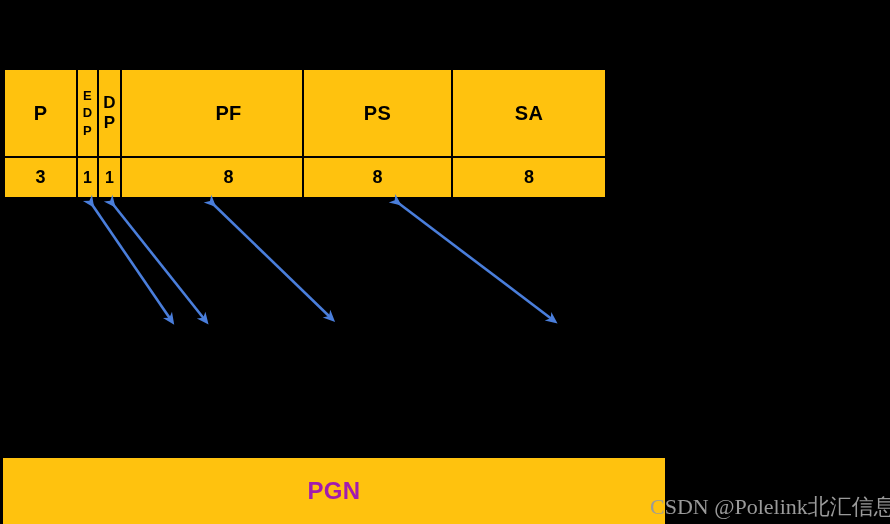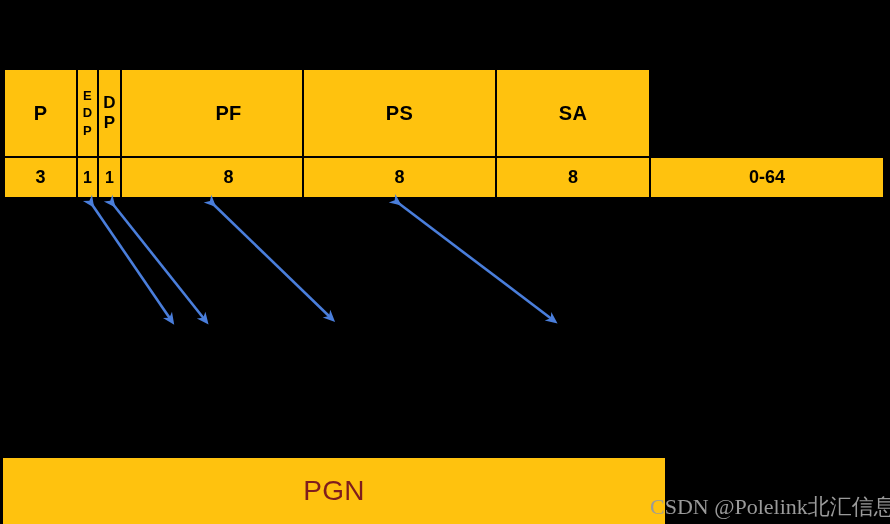--- a/index.html
+++ b/index.html
@@ -26,41 +26,41 @@
     overflow:hidden;
     text-align:center;
   }
   .cell + .cell{border-left:2px solid #000;}
 
   
   .c-p   {width:71px;}
   .c-edp {width:21px;}
   .c-dp  {width:23px;}
   .c-pf  {width:182px;padding-left:33px;}
-  .c-ps  {width:193px;}
+  .c-ps  {width:149px;}
   .c-sa  {width:154px;}
   .c-df  {flex:1 1 auto;}
 
   .lbl{font-size:20px;font-weight:700;letter-spacing:.3px;line-height:1.05;}
   .lbl.stack{font-size:13px;font-weight:700;line-height:1.35;}
   .lbl.stack-big{font-size:17px;font-weight:700;line-height:1.2;}
   .num{font-size:18px;font-weight:700;}
   .num.small{font-size:16px;}
 
   
   #arrows{position:absolute;left:0;top:0;width:890px;height:524px;pointer-events:none;}
 
   
   .pgn-bar{
     position:absolute;left:3px;top:458px;width:662px;height:66px;
     background:#FFC20E;
     display:flex;align-items:center;justify-content:center;
     box-sizing:border-box;
   }
-  .pgn-bar .lbl{font-size:28px;font-weight:400;color:#7f1d1d;}
+  .pgn-bar .lbl{font-size:24px;font-weight:700;color:#a21caf;}
 
   
   .watermark{
     position:absolute;left:650px;top:492px;
     font-size:22px;color:#9a9a9a;white-space:nowrap;
     font-family:Liberation Serif, serif;
   }
 </style>
 </head>
 <body>
@@ -102,23 +102,20 @@
       </div>
       <div class="cell c-pf">
         <span class="num">8</span>
       </div>
       <div class="cell c-ps">
         <span class="num">8</span>
       </div>
       <div class="cell c-sa">
         <span class="num">8</span>
       </div>
-      <div class="cell c-df">
-        <span class="num">0-64</span>
-      </div>
     </div>
   </div>
 
   <svg id="arrows" viewBox="0 0 890 524">
     <defs>
       <marker id="headA" markerWidth="5" markerHeight="5" refX="2.6" refY="2.5" orient="auto" markerUnits="strokeWidth">
         <path d="M0.2,0.4 L4.8,2.5 L0.2,4.6 L1.5,2.5 Z" fill="#4A7EDB"></path>
       </marker>
       <marker id="headB" markerWidth="5" markerHeight="5" refX="2.6" refY="2.5" orient="auto" markerUnits="strokeWidth">
         <path d="M0.2,0.4 L4.8,2.5 L0.2,4.6 L1.5,2.5 Z" fill="#4A7EDB"></path>

